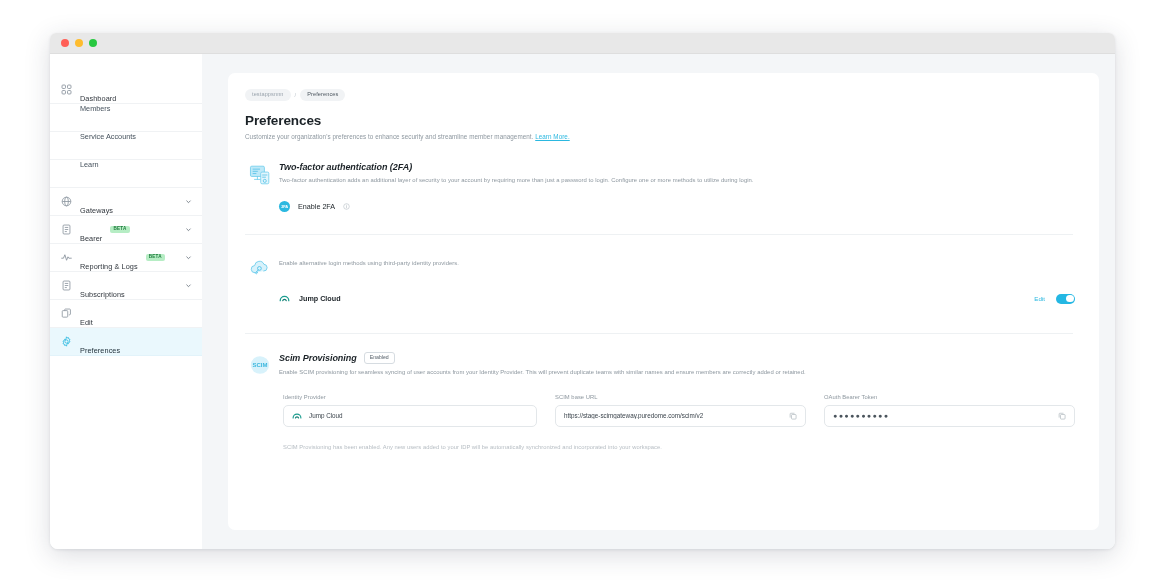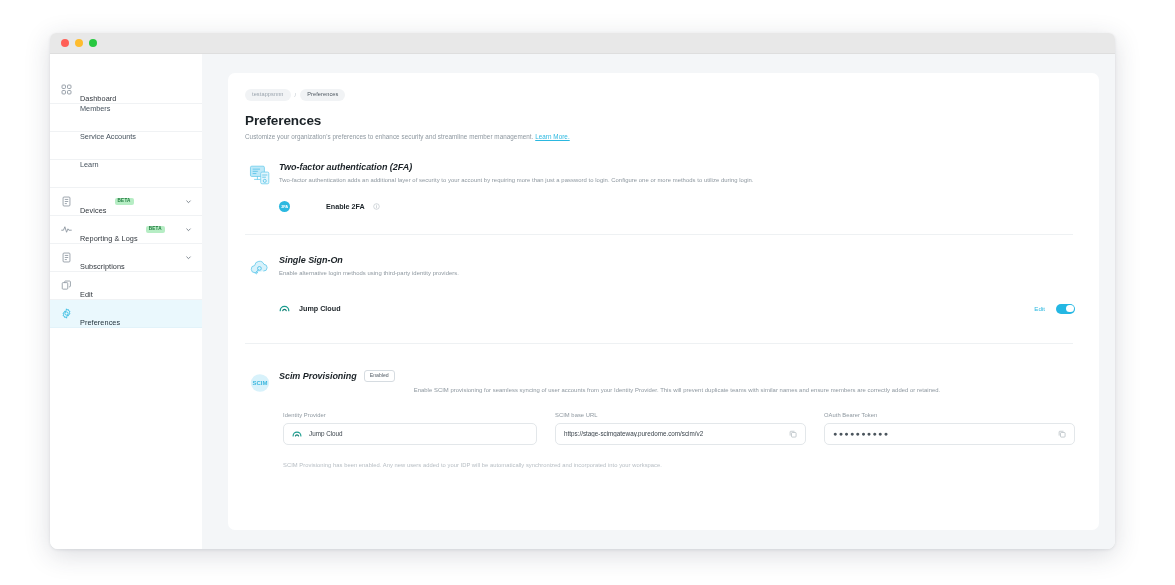--- a/index.html
+++ b/index.html
@@ -205,23 +205,22 @@
     border-radius: 50%;
     background: #2bb8e0;
     color: #ffffff;
     font-size: 4px;
     font-weight: bold;
     display: flex; align-items: center; justify-content: center;
     letter-spacing: -0.2px;
   }
   .opt-label {
     font-size: 7.2px;
-    font-weight: bold;
+    font-weight: normal;
     color: #1b2227;
-    margin-left: 28px;
   }
   .info-ico { color: #b6bec5; display: flex; align-items: center; }
 
   
   .toggle {
     width: 19px; height: 10px;
     border-radius: 6px;
     position: relative;
     cursor: pointer;
     flex: 0 0 19px;
@@ -332,29 +331,44 @@
       <div class="sub-item">
         <span class="sub-label">Members</span>
       </div>
       <div class="sub-item">
         <span class="sub-label">Service Accounts</span>
       </div>
       <div class="sub-item">
         <span class="sub-label">Learn</span>
       </div>
 
+      <div class="nav-item">
+        <span class="nav-ico">
+          <svg width="11" height="11" viewBox="0 0 16 16" fill="none" stroke="currentColor" stroke-width="1.2">
+            <circle cx="8" cy="8" r="6.3"></circle>
+            <ellipse cx="8" cy="8" rx="2.7" ry="6.3"></ellipse>
+            <path d="M1.8 8h12.4"></path>
+          </svg>
+        </span>
+        <span class="nav-label">Gateways</span>
+        <span class="chev">
+          <svg width="7" height="7" viewBox="0 0 12 12" fill="none" stroke="currentColor" stroke-width="1.5">
+            <path d="M2.5 4.5L6 8l3.5-3.5"></path>
+          </svg>
+        </span>
+      </div>
 
       <div class="nav-item">
         <span class="nav-ico">
           <svg width="11" height="11" viewBox="0 0 16 16" fill="none" stroke="currentColor" stroke-width="1.2">
             <rect x="3" y="1.5" width="10" height="13" rx="1.4"></rect>
             <path d="M5.5 5h5M5.5 8h5M5.5 11h3"></path>
           </svg>
         </span>
-        <span class="nav-label">Devices</span>
+        <span class="nav-label">Bearer</span>
         <span class="badge-beta">BETA</span>
         <span class="chev">
           <svg width="7" height="7" viewBox="0 0 12 12" fill="none" stroke="currentColor" stroke-width="1.5">
             <path d="M2.5 4.5L6 8l3.5-3.5"></path>
           </svg>
         </span>
       </div>
 
       <div class="nav-item">
         <span class="nav-ico">
@@ -460,23 +474,20 @@
 
         <div class="section" style="margin-top:20px;">
           <div class="sec-icon">
             <svg width="22" height="22" viewBox="0 0 30 30" fill="none">
               <path d="M8.2 21.5a4.9 4.9 0 01-.5-9.8A6.6 6.6 0 0120.4 10a4.6 4.6 0 014.3 4.6 4.6 4.6 0 01-4.6 4.6" fill="#d8f2fb" stroke="#6dcdec" stroke-width="1.2" stroke-linecap="round"></path>
               <circle cx="14.2" cy="15.6" r="2.6" fill="none" stroke="#4fc0e8" stroke-width="1.2"></circle>
               <path d="M12.6 17.6l-3.7 4.4M10.3 20.3l1.6 1.3M9 21.8l1.4 1.2" stroke="#4fc0e8" stroke-width="1.2" stroke-linecap="round"></path>
             </svg>
           </div>
           <div class="sec-main">
-            <div class="sec-title-row">
-              <span class="sec-title">Single Sign-On</span>
-            </div>
             <div class="sec-desc">Enable alternative login methods using third-party identity providers.</div>
 
             <div class="provider-row" style="margin-top:22px;">
               <span>
                 <svg width="11" height="11" viewBox="0 0 18 18" fill="none">
                   <path d="M2 12.5A7 7 0 0116 12.5" stroke="#1b9d8f" stroke-width="2.1" stroke-linecap="round"></path>
                   <path d="M6.2 12.6a2.9 2.9 0 015.6 0" stroke="#137e73" stroke-width="2.1" stroke-linecap="round"></path>
                 </svg>
               </span>
               <span class="provider-name">Jump Cloud</span>
@@ -485,21 +496,21 @@
                 <span class="toggle on">
                     <span class="knob"></span>
                   </span>
               </span>
             </div>
           </div>
         </div>
 
         <div class="divider" style="margin-top:25px;"></div>
 
-        <div class="section" style="margin-top:26px;text-align:center;">
+        <div class="section" style="margin-top:18px;">
           <div class="sec-icon">
             <svg width="22" height="22" viewBox="0 0 30 30">
               <ellipse cx="15" cy="15" rx="12.5" ry="12" fill="#d8f2fb"></ellipse>
               <text x="15" y="18" text-anchor="middle" font-family="'Liberation Sans', sans-serif" font-size="8.2" font-weight="bold" fill="#3cb7de">SCIM</text>
             </svg>
           </div>
           <div class="sec-main">
             <div class="sec-title-row">
               <span class="sec-title">Scim Provisioning</span>
               <span class="pill-enabled">Enabled</span>

